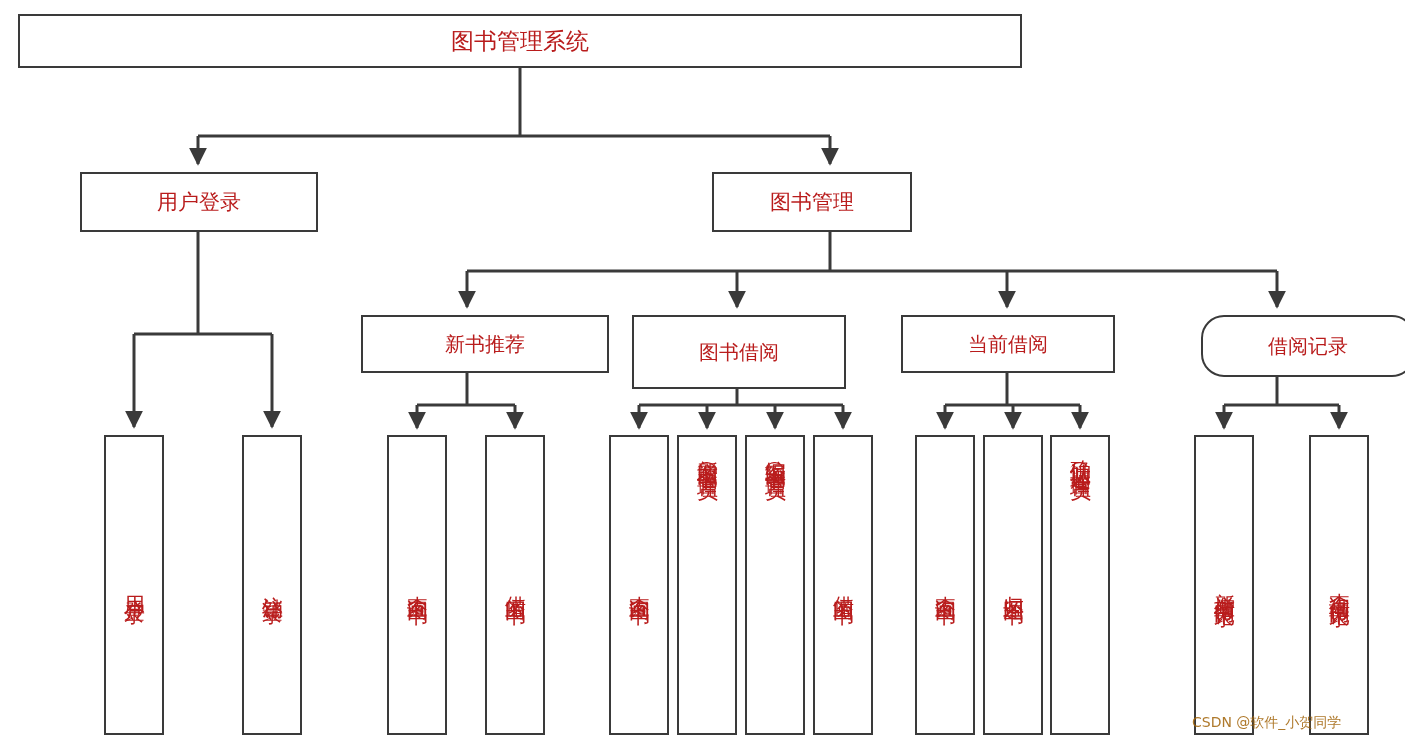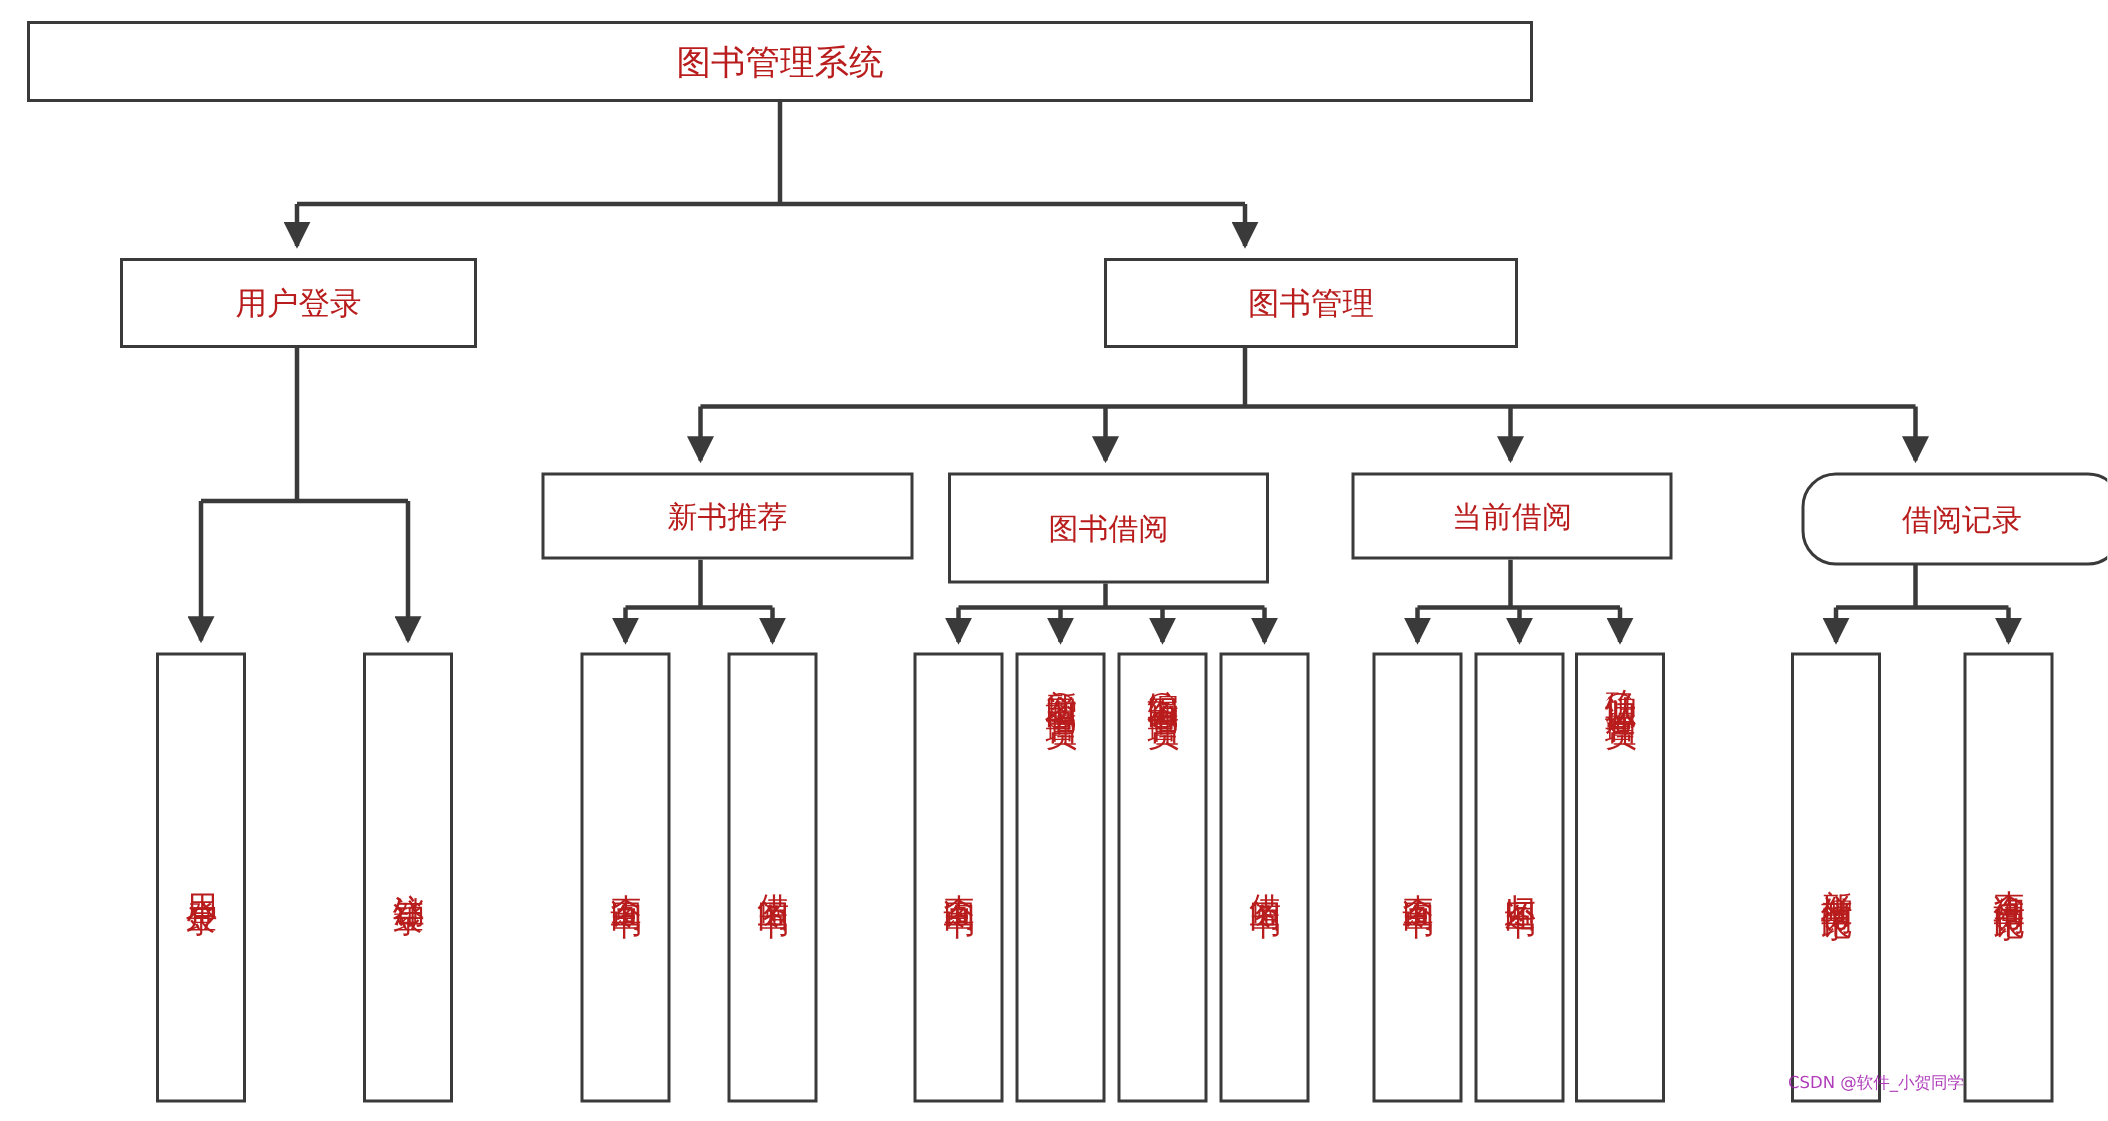--- a/index.html
+++ b/index.html
@@ -52,22 +52,22 @@
     padding-bottom: 6px;
     align-items: center;
     justify-content: center;
     line-height: 1;
   }
   .node.leaf.top-aligned {
     justify-content: flex-start;
   }
   .watermark {
     position: absolute;
-    color: #a21caf;
-    font-size: 11px;
+    color: #a16207;
+    font-size: 14px;
     white-space: nowrap;
     opacity: 0.85;
   }
 </style>
 </head>
 <body>
 
 <div id="canvas">
 
   <svg id="wires" viewBox="0 0 1405 747" xmlns="http://www.w3.org/2000/svg">
@@ -117,21 +117,21 @@
       <path d="M 1224 405 L 1339 405"></path>
       <path d="M 1224 405 L 1224 428" marker-end="url(#arr)"></path>
       <path d="M 1339 405 L 1339 428" marker-end="url(#arr)"></path>
     </g>
   </svg>
 
   <div class="node root" style="left:18px; top:14px; width:1004px; height:54px;">图书管理系统</div>
 
   <div class="node lvl1" style="left:80px; top:172px; width:238px; height:60px;">用户登录</div>
 
-  <div class="node lvl1" style="left:736px; top:172px; width:276px; height:60px;">图书管理</div>
+  <div class="node lvl1" style="left:712px; top:172px; width:200px; height:60px;">图书管理</div>
 
   <div class="node lvl2" style="left:361px; top:315px; width:248px; height:58px;">新书推荐</div>
 
   <div class="node lvl2" style="left:632px; top:315px; width:214px; height:74px;">图书借阅</div>
 
   <div class="node lvl2" style="left:901px; top:315px; width:214px; height:58px;">当前借阅</div>
 
   <div class="node lvl2" style="left:1201px; top:315px; width:214px; height:62px;border-radius:23px;">借阅记录</div>
 
   <div class="node leaf" style="left:104px; top:435px; width:60px; height:300px;">用户登录</div>

